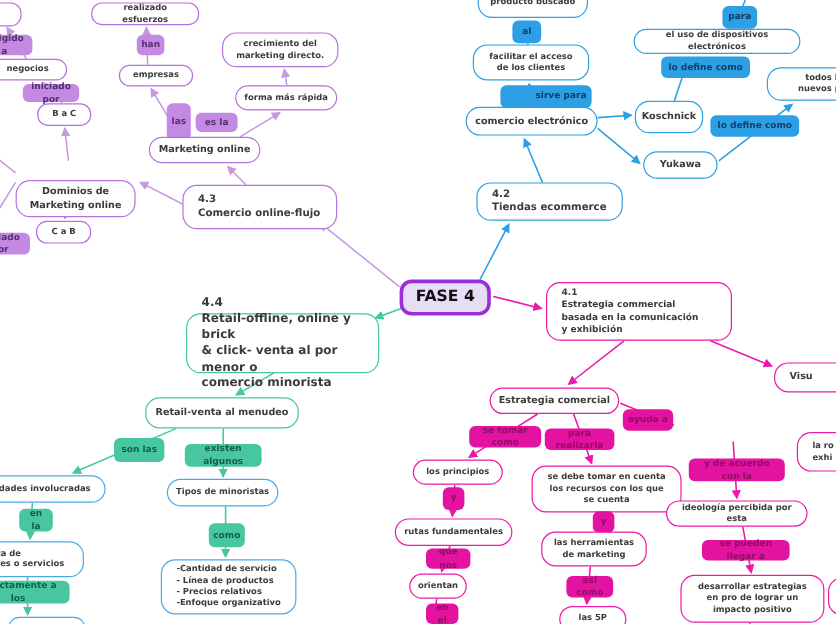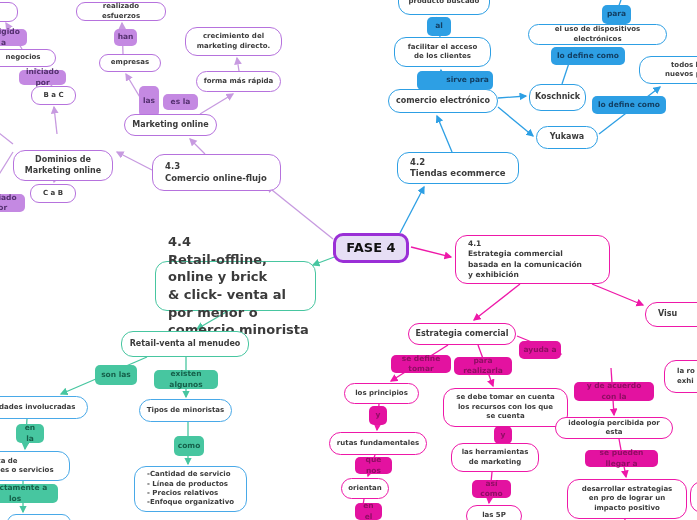--- a/index.html
+++ b/index.html
@@ -129,21 +129,21 @@
     <div class="node n-blue" style="left: 536px; top: 126px; width: 62px; height: 23px; font-size: 8px;">Yukawa</div>
     <div class="node n-blue ta-left" style="left: 397px; top: 152px; width: 122px; height: 32px; font-size: 8.5px;">4.2
 Tiendas ecommerce</div>
     <div class="node n-magenta ta-left" style="left: 455px; top: 235px; width: 155px; height: 49px; font-size: 7.5px;">4.1
 Estrategia commercial
 basada en la comunicación
 y exhibición</div>
     <div class="node n-magenta ta-left" style="left: 645px; top: 302px; width: 75px; height: 25px; font-size: 8px;">Visu</div>
     <div class="node n-magenta" style="left: 408px; top: 323px; width: 108px; height: 22px; font-size: 8px;">Estrategia comercial</div>
     <div class="label l-magenta" style="left: 519px; top: 341px; width: 42px; height: 18px; font-size: 7.5px;">ayuda a</div>
-    <div class="label l-magenta" style="left: 391px; top: 355px; width: 60px; height: 18px; font-size: 7.5px;">se define tomar</div>
+    <div class="label l-magenta" style="left: 391px; top: 355px; width: 60px; height: 18px; font-size: 7.5px;">se tomar como</div>
     <div class="label l-magenta" style="left: 454px; top: 357px; width: 58px; height: 18px; font-size: 7.5px;">para realizarla</div>
     <div class="node n-magenta" style="left: 344px; top: 383px; width: 75px; height: 21px; font-size: 7px;">los principios</div>
     <div class="node n-magenta" style="left: 443px; top: 388px; width: 125px; height: 39px; font-size: 7px;">se debe tomar en cuenta
 los recursos con los que
 se cuenta</div>
     <div class="node n-magenta ta-left" style="left: 664px; top: 360px; width: 62px; height: 33px; font-size: 7px;">la ro
 exhi</div>
     <div class="label l-magenta" style="left: 574px; top: 382px; width: 80px; height: 19px; font-size: 7.5px;">y de acuerdo con la</div>
     <div class="label l-magenta" style="left: 369px; top: 406px; width: 18px; height: 19px; font-size: 7.5px;">y</div>
     <div class="node n-magenta" style="left: 329px; top: 432px; width: 98px; height: 23px; font-size: 7px;">rutas fundamentales</div>
@@ -154,21 +154,21 @@
 de marketing</div>
     <div class="label l-magenta" style="left: 585px; top: 450px; width: 73px; height: 17px; font-size: 7.5px;">se pueden llegar a</div>
     <div class="node n-magenta" style="left: 341px; top: 478px; width: 48px; height: 21px; font-size: 7px;">orientan</div>
     <div class="label l-magenta" style="left: 472px; top: 480px; width: 39px; height: 18px; font-size: 7.5px;">así como</div>
     <div class="label l-magenta" style="left: 355px; top: 503px; width: 27px; height: 17px; font-size: 7.5px;">en el</div>
     <div class="node n-magenta" style="left: 466px; top: 505px; width: 56px; height: 22px; font-size: 7px;">las 5P</div>
     <div class="node n-magenta" style="left: 567px; top: 479px; width: 120px; height: 40px; font-size: 7px;">desarrollar estrategias
 en pro de lograr un
 impacto positivo</div>
     <div class="node n-magenta" style="left: 690px; top: 481px; width: 40px; height: 32px; font-size: 7px;"></div>
-    <div class="node n-teal ta-left" style="left: 155px; top: 261px; width: 161px; height: 50px; font-size: 13px;">4.4
+    <div class="node n-teal ta-left" style="left: 155px; top: 261px; width: 161px; height: 50px; font-size: 10px;">4.4
 Retail-offline, online y brick
 &amp; click- venta al por menor o
 comercio minorista</div>
     <div class="node n-teal" style="left: 121px; top: 331px; width: 128px; height: 26px; font-size: 8px;">Retail-venta al menudeo</div>
     <div class="label l-teal" style="left: 95px; top: 365px; width: 42px; height: 20px; font-size: 7.5px;">son las</div>
     <div class="label l-teal" style="left: 154px; top: 370px; width: 64px; height: 19px; font-size: 7.5px;">existen algunos</div>
     <div class="node n-lblue" style="left: -35px; top: 396px; width: 123px; height: 23px; font-size: 7px;">actividades involucradas</div>
     <div class="label l-teal" style="left: 16px; top: 424px; width: 28px; height: 19px; font-size: 7.5px;">en la</div>
     <div class="node n-lblue" style="left: 139px; top: 399px; width: 93px; height: 23px; font-size: 7px;">Tipos de minoristas</div>
     <div class="label l-teal" style="left: 174px; top: 436px; width: 30px; height: 20px; font-size: 7.5px;">como</div>

